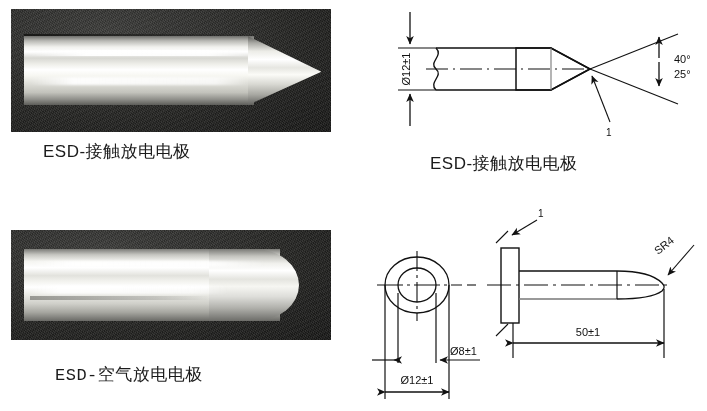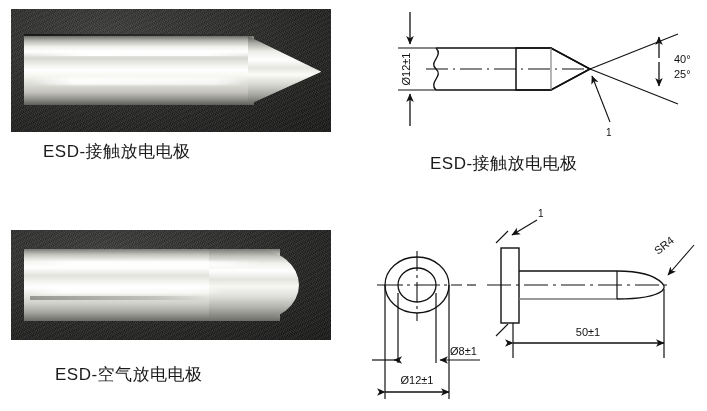--- a/index.html
+++ b/index.html
@@ -230,21 +230,21 @@
 
   <div class="photo" style="left:11px; top:230px; width:320px; height:110px;">
     <div class="grain"></div>
     <div class="body rnd-body"></div>
     <div class="body rnd-nose"></div>
     <div class="body rnd-hi1"></div>
     <div class="body rnd-hi2"></div>
     <div class="body rnd-groove"></div>
   </div>
 
-  <div class="caption" style="left:55px; top:363px;">ESD-空气放电电极</div>
+  <div class="caption" style="left:55px; top:363px;font-family:Liberation Mono, monospace;">ESD-空气放电电极</div>
 
   <div class="drawing" style="left:372px; top:203px; width:330px; height:205px;">
     <svg width="330" height="205" viewBox="0 0 330 205">
       <defs>
         <marker id="arrHead2" markerWidth="9" markerHeight="9" refX="8" refY="4.2" orient="auto" markerUnits="userSpaceOnUse">
           <path d="M0,0.4 L8.6,4.2 L0,8 L2.3,4.2 Z" fill="#111111"></path>
         </marker>
       </defs>
 
       <ellipse cx="45" cy="82" rx="32" ry="28" fill="none" stroke="#111111" stroke-width="1.3"></ellipse>

